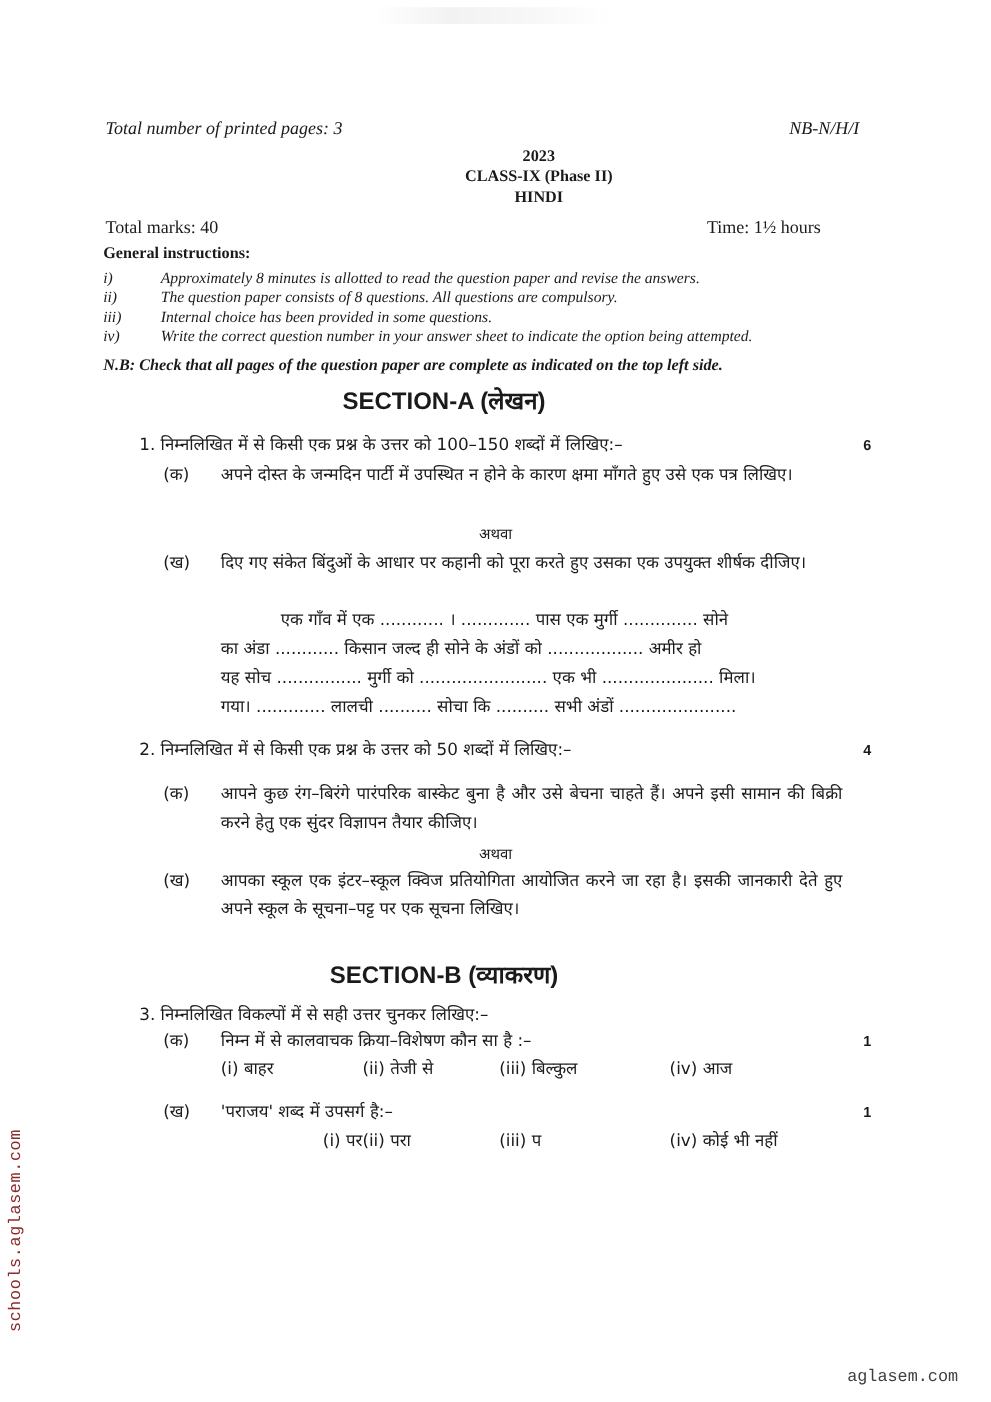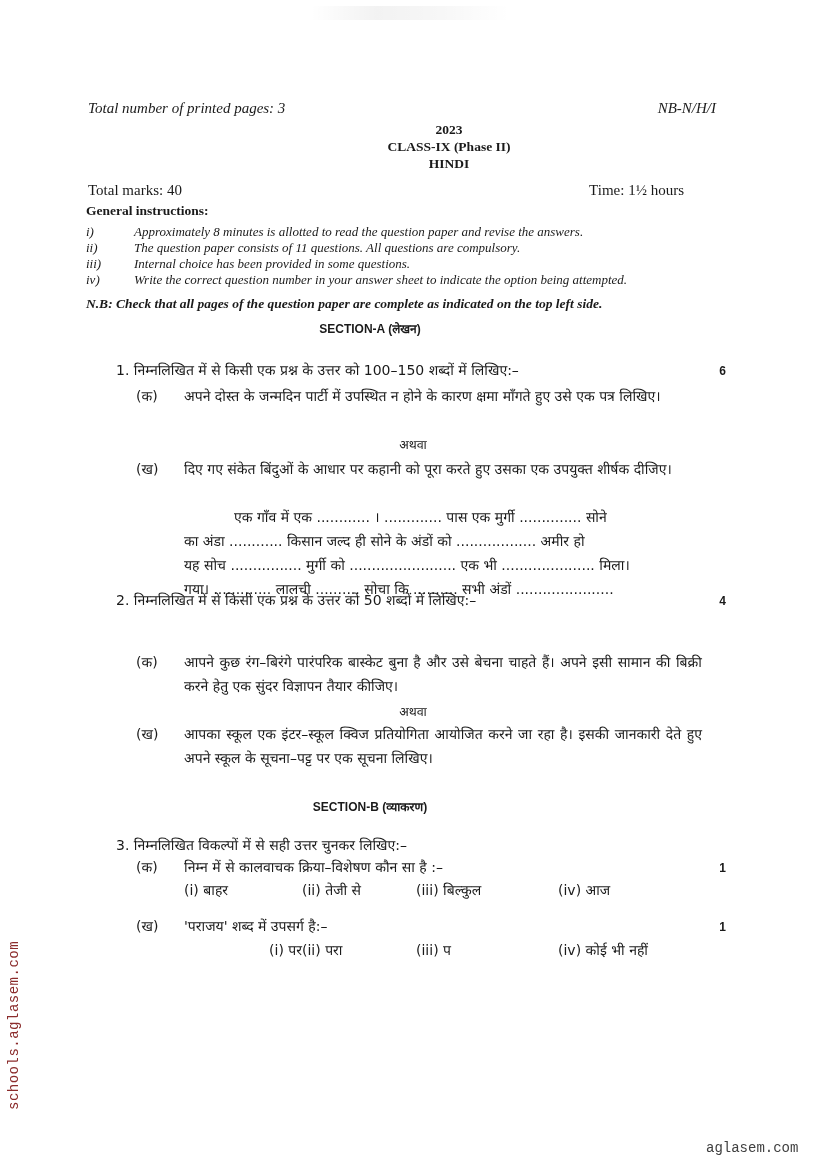--- a/index.html
+++ b/index.html
@@ -12,21 +12,21 @@
     .hdr-row { position: absolute; left: 88px; width: 628px; display: flex; justify-content: space-between; font-size: 15px; }
     .italic { font-style: italic; }
     .center-block { position: absolute; left: 0; width: 826px; text-align: center; font-weight: bold; font-size: 13.5px; line-height: 17px; margin-left: 36px; }
 
     .gi-title { position: absolute; left: 86px; top: 203px; font-weight: bold; font-size: 13.5px; }
     .gi-list { position: absolute; left: 86px; top: 224px; width: 650px; font-size: 13px; font-style: italic; line-height: 16px; }
     .gi-item { display: flex; }
     .gi-num { width: 48px; flex: none; }
     .nb { position: absolute; left: 86px; top: 296px; font-size: 13.5px; font-style: italic; font-weight: bold; }
 
-    .section-title { position: absolute; left: 0; width: 740px; text-align: center; font-family: "Liberation Sans", sans-serif; font-weight: bold; font-size: 12px; }
+    .section-title { position: absolute; left: 0; width: 740px; text-align: center; font-family: "Liberation Sans", sans-serif; font-weight: bold; font-size: 20px; }
 
     .q-line { position: absolute; left: 116px; width: 610px; display: flex; justify-content: space-between; font-family: "DejaVu Sans", sans-serif; font-size: 14px; }
     .marks { font-family: "Liberation Sans", sans-serif; font-size: 12px; font-weight: bold; }
     .sub { position: absolute; left: 136px; width: 566px; display: flex; font-family: "DejaVu Sans", sans-serif; font-size: 14px; line-height: 24px; }
     .sub-label { width: 48px; flex: none; }
     .sub-text { flex: 1; text-align: justify; }
     .athva { position: absolute; left: 0; width: 826px; text-align: center; font-family: "DejaVu Sans", sans-serif; font-size: 12.5px; }
 
     .story { position: absolute; left: 184px; width: 514px; font-family: "DejaVu Sans", sans-serif; font-size: 14px; line-height: 24px; text-align: justify; }
     .story p { margin: 0; }
@@ -59,21 +59,21 @@
 </div>
 
 <div class="gi-title">General instructions:</div>
 <div class="gi-list">
   <div class="gi-item">
     <span class="gi-num">i)</span>
     <span>Approximately 8 minutes is allotted to read the question paper and revise the answers.</span>
   </div>
   <div class="gi-item">
     <span class="gi-num">ii)</span>
-    <span>The question paper consists of 11 questions. All questions are compulsory.</span>
+    <span>The question paper consists of 8 questions. All questions are compulsory.</span>
   </div>
   <div class="gi-item">
     <span class="gi-num">iii)</span>
     <span>Internal choice has been provided in some questions.</span>
   </div>
   <div class="gi-item">
     <span class="gi-num">iv)</span>
     <span>Write the correct question number in your answer sheet to indicate the option being attempted.</span>
   </div>
 </div>
@@ -94,21 +94,21 @@
   <span class="sub-label">(ख)</span>
   <span class="sub-text">दिए गए संकेत बिंदुओं के आधार पर कहानी को पूरा करते हुए उसका एक उपयुक्त शीर्षक दीजिए।</span>
 </div>
 <div class="story" style="top:505px;">
   <p class="indent">एक गाँव में एक ............ । ............. पास एक मुर्गी .............. सोने</p>
   <p>का अंडा ............ किसान जल्द ही सोने के अंडों को .................. अमीर हो</p>
   <p>यह सोच ................ मुर्गी को ........................ एक भी ..................... मिला।</p>
   <p>गया। ............. लालची .......... सोचा कि .......... सभी अंडों ......................</p>
 </div>
 
-<div class="q-line" style="top:590px;">
+<div class="q-line" style="top:614px;">
   <span>2. निम्नलिखित में से किसी एक प्रश्न के उत्तर को 50 शब्दों में लिखिए:–</span>
   <span class="marks" style="margin-top:4px;">4</span>
 </div>
 <div class="sub" style="top:650px;">
   <span class="sub-label">(क)</span>
   <span class="sub-text">आपने कुछ रंग–बिरंगे पारंपरिक बास्केट बुना है और उसे बेचना चाहते हैं। अपने इसी सामान की बिक्री करने हेतु एक सुंदर विज्ञापन तैयार कीजिए।</span>
 </div>
 <div class="athva" style="top:703px;">अथवा</div>
 <div class="sub" style="top:722px;">
   <span class="sub-label">(ख)</span>

